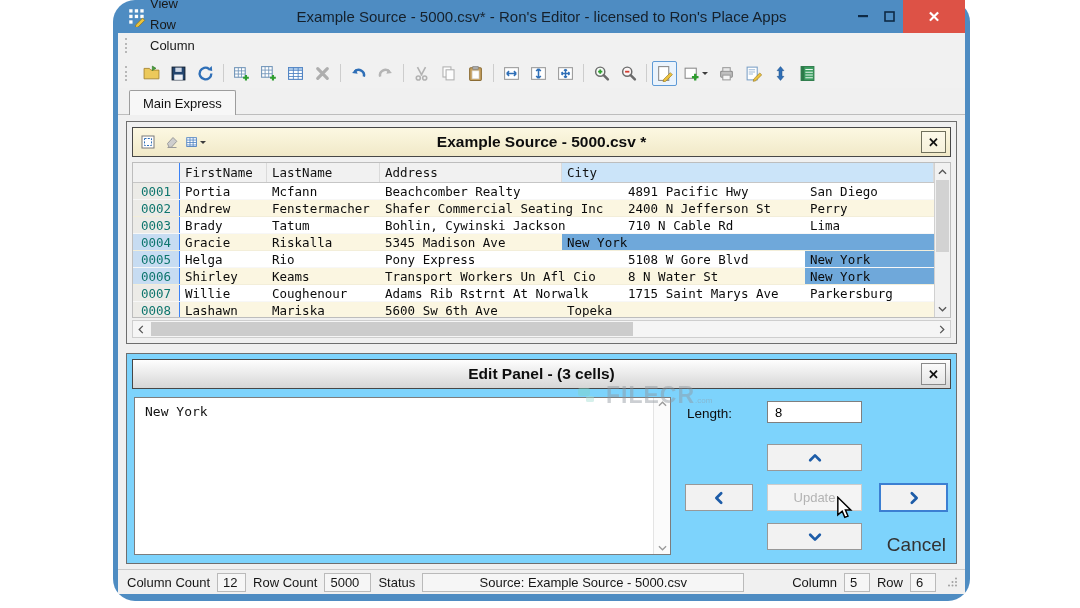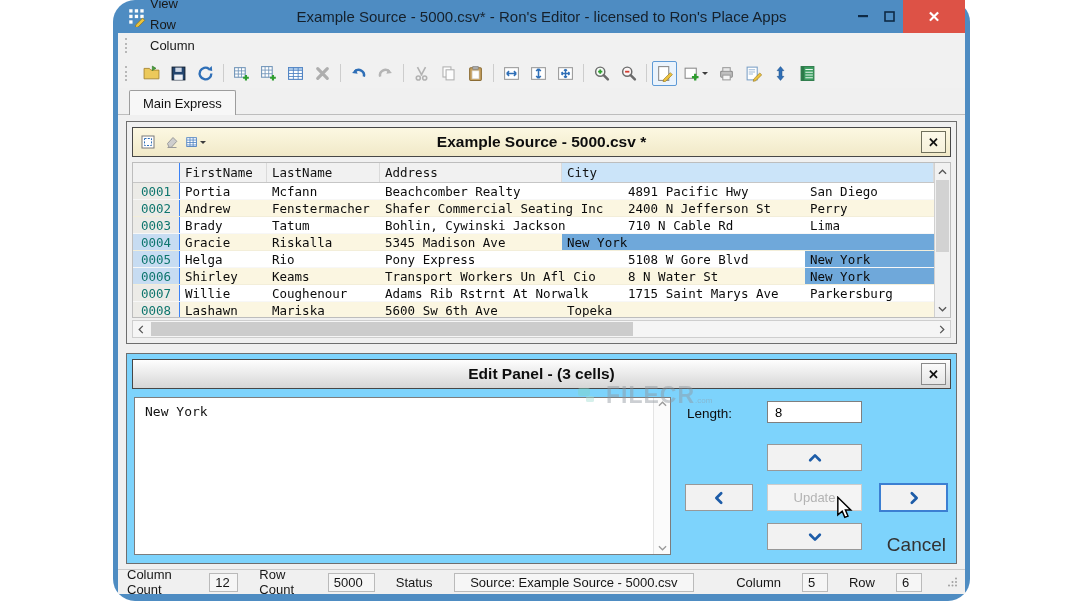--- a/index.html
+++ b/index.html
@@ -97,21 +97,21 @@
          display:flex; align-items:center; justify-content:center; font-size:13px; color:#222; }
   .btn-up    { left:82px;  top:47px;  width:95px; }
   .btn-left  { left:0px;   top:87px;  width:68px; }
   .btn-update{ left:82px;  top:87px;  width:95px; color:#b3b3b3; border-color:#cccccc; background:#f4f4f4; }
   .btn-right { left:194px; top:86px;  width:69px; height:29px; border:2px solid #3c7fd2; }
   .btn-down  { left:82px;  top:126px; width:95px; }
   .cancel-link { position:absolute; right:3px; top:137px; font-size:19px; color:#333; }
 
   
   .statusbar { height:25px; border-top:1px solid #cbcbcb; background:#f0f0f0; display:flex;
-               align-items:center; padding:0 7px 0 9px; font-size:13px; color:#161616; gap:21px; }
+               align-items:center; padding:0 7px 0 9px; font-size:13px; color:#161616; gap:7px; }
   .sfield { border:1px solid #bababa; background:#f6f6f6; height:19px; display:flex; align-items:center;
             padding:0 5px; }
   .sfield.source { width:322px; justify-content:center; }
   .spacer { flex:1; }
   .sgrip { margin-left:4px; }
 
   
   .watermark { position:absolute; left:577px; top:384px; display:flex; align-items:flex-start; gap:7px;
                opacity:.45; z-index:40; pointer-events:none; }
   .wm-text { font-size:23px; font-weight:bold; color:#8f979e; letter-spacing:1px; line-height:1; }

